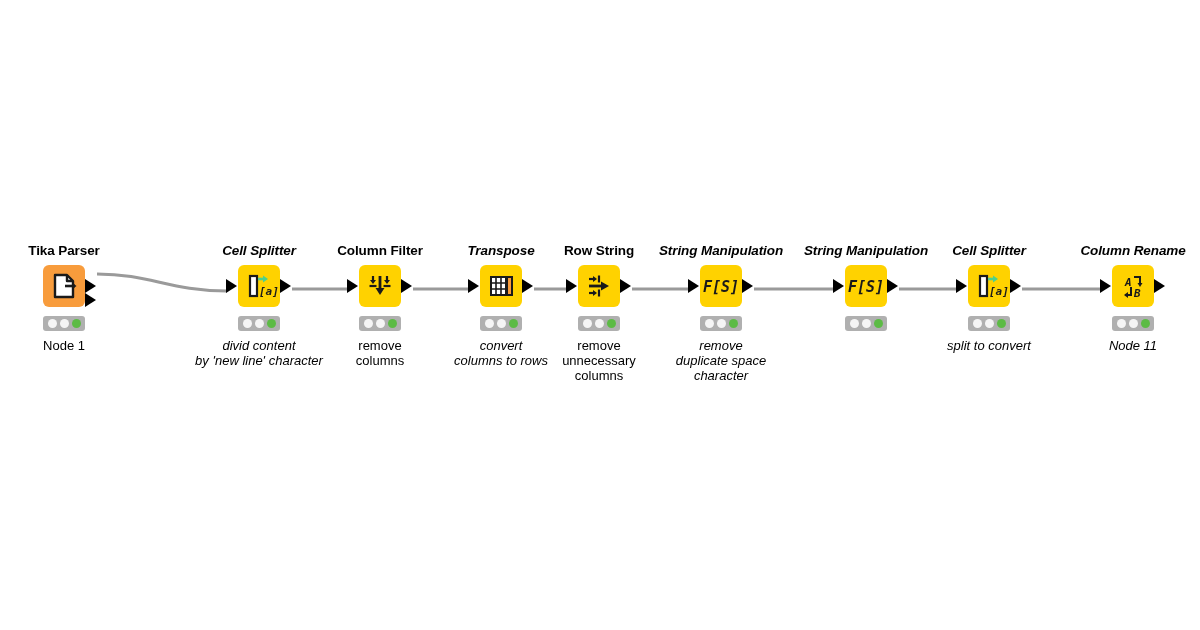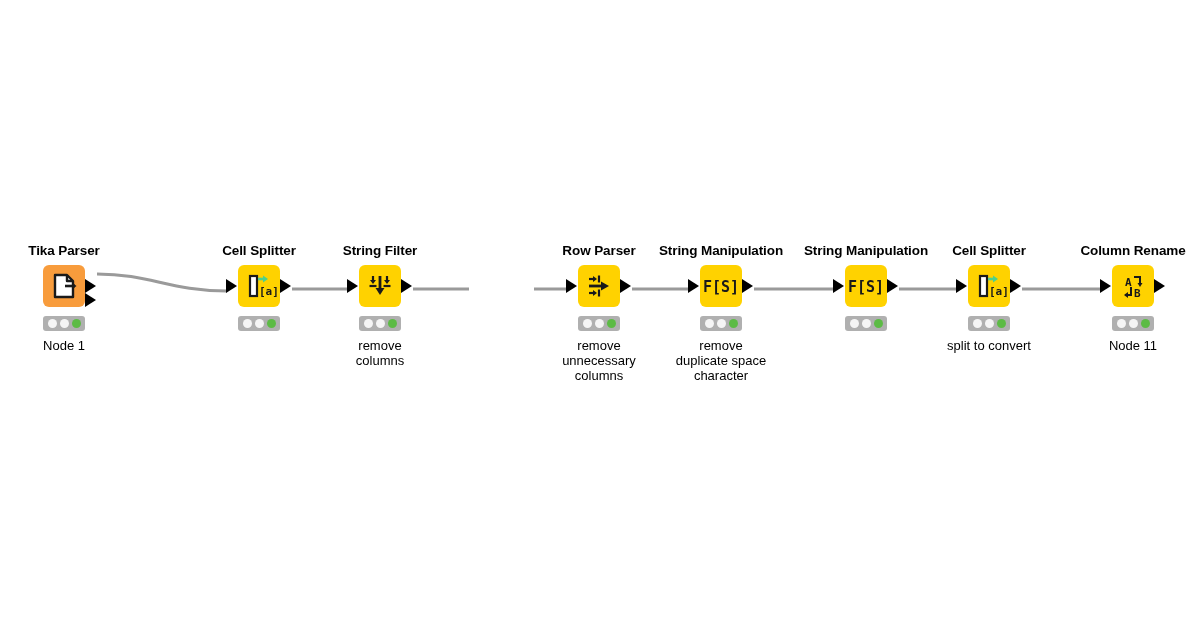--- a/index.html
+++ b/index.html
@@ -93,21 +93,21 @@
   }
   .led.green { background: #5cbb45; }
 
   .node-label {
     margin-top: 7px;
     font-size: 13px;
     color: #000000;
     line-height: 15px;
     white-space: pre-line;
   }
-  .node.wide { width: 200px; margin-left: -100px; }
+  .node.wide { width: 200px; margin-left: -100px; font-style: italic; }
 </style>
 </head>
 <body>
 
 <div id="canvas">
 
   <svg id="wires" viewBox="0 0 1200 630">
 
     <path d="M 97 274 C 150 274, 170 291, 227 291" fill="none" stroke="#9a9a9a" stroke-width="3"></path>
 
@@ -154,24 +154,26 @@
         </svg>
       </div>
       <div class="port in"></div>
       <div class="port out"></div>
     </div>
     <div class="status">
       <span class="led"></span>
       <span class="led"></span>
       <span class="led green"></span>
     </div>
+    <div class="node-label">divid content
+by 'new line' character</div>
   </div>
 
   <div class="node" style="left:380px;">
-    <div class="node-title">String Filter</div>
+    <div class="node-title">Column Filter</div>
     <div class="node-body">
       <div class="node-icon">
         <svg viewBox="0 0 42 42">
           <path d="M14 11 v6" stroke="#1a1a1a" stroke-width="2.2"></path>
           <path d="M11 15 l3 4 l3 -4 z" fill="#1a1a1a"></path>
           <path d="M10.5 21 h7" stroke="#1a1a1a" stroke-width="2.2"></path>
           <path d="M28 11 v6" stroke="#1a1a1a" stroke-width="2.2"></path>
           <path d="M25 15 l3 4 l3 -4 z" fill="#1a1a1a"></path>
           <path d="M24.5 21 h7" stroke="#1a1a1a" stroke-width="2.2"></path>
           <path d="M21 11 v14" stroke="#1a1a1a" stroke-width="2.8"></path>
@@ -183,23 +185,44 @@
     </div>
     <div class="status">
       <span class="led"></span>
       <span class="led"></span>
       <span class="led green"></span>
     </div>
     <div class="node-label">remove
 columns</div>
   </div>
 
+  <div class="node wide" style="left:501px;">
+    <div class="node-title">Transpose</div>
+    <div class="node-body">
+      <div class="node-icon">
+        <svg viewBox="0 0 42 42">
+          <rect x="11" y="12" width="15" height="18" fill="#ffffff" stroke="#1a1a1a" stroke-width="2"></rect>
+          <path d="M16 12 v18 M21 12 v18 M11 18 h15 M11 24 h15" stroke="#1a1a1a" stroke-width="1.6"></path>
+          <rect x="27" y="12" width="5" height="18" fill="#f89c3c" stroke="#1a1a1a" stroke-width="2"></rect>
+        </svg>
+      </div>
+      <div class="port in"></div>
+      <div class="port out"></div>
+    </div>
+    <div class="status">
+      <span class="led"></span>
+      <span class="led"></span>
+      <span class="led green"></span>
+    </div>
+    <div class="node-label">convert
+columns to rows</div>
+  </div>
 
   <div class="node" style="left:599px;">
-    <div class="node-title">Row Parser</div>
+    <div class="node-title">Row String</div>
     <div class="node-body">
       <div class="node-icon">
         <svg viewBox="0 0 42 42">
           <path d="M11 14 h6" stroke="#1a1a1a" stroke-width="2.2"></path>
           <path d="M15 11 l4 3 l-4 3 z" fill="#1a1a1a"></path>
           <path d="M21 10.5 v7" stroke="#1a1a1a" stroke-width="2.2"></path>
           <path d="M11 28 h6" stroke="#1a1a1a" stroke-width="2.2"></path>
           <path d="M15 25 l4 3 l-4 3 z" fill="#1a1a1a"></path>
           <path d="M21 24.5 v7" stroke="#1a1a1a" stroke-width="2.2"></path>
           <path d="M11 21 h14" stroke="#1a1a1a" stroke-width="2.8"></path>

